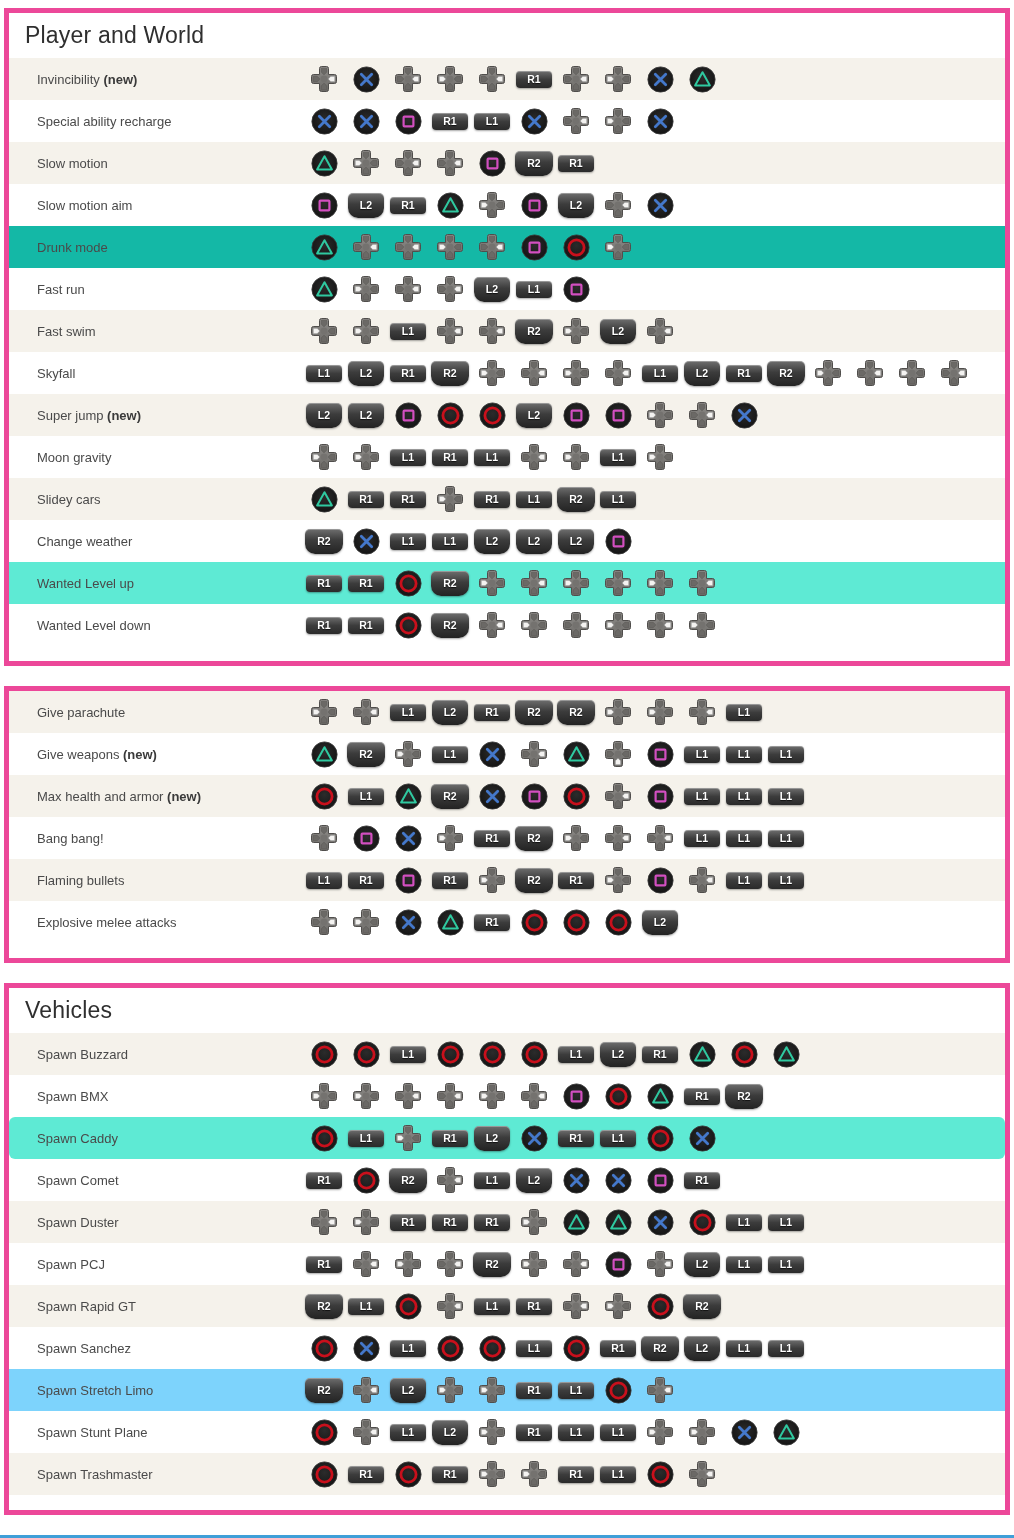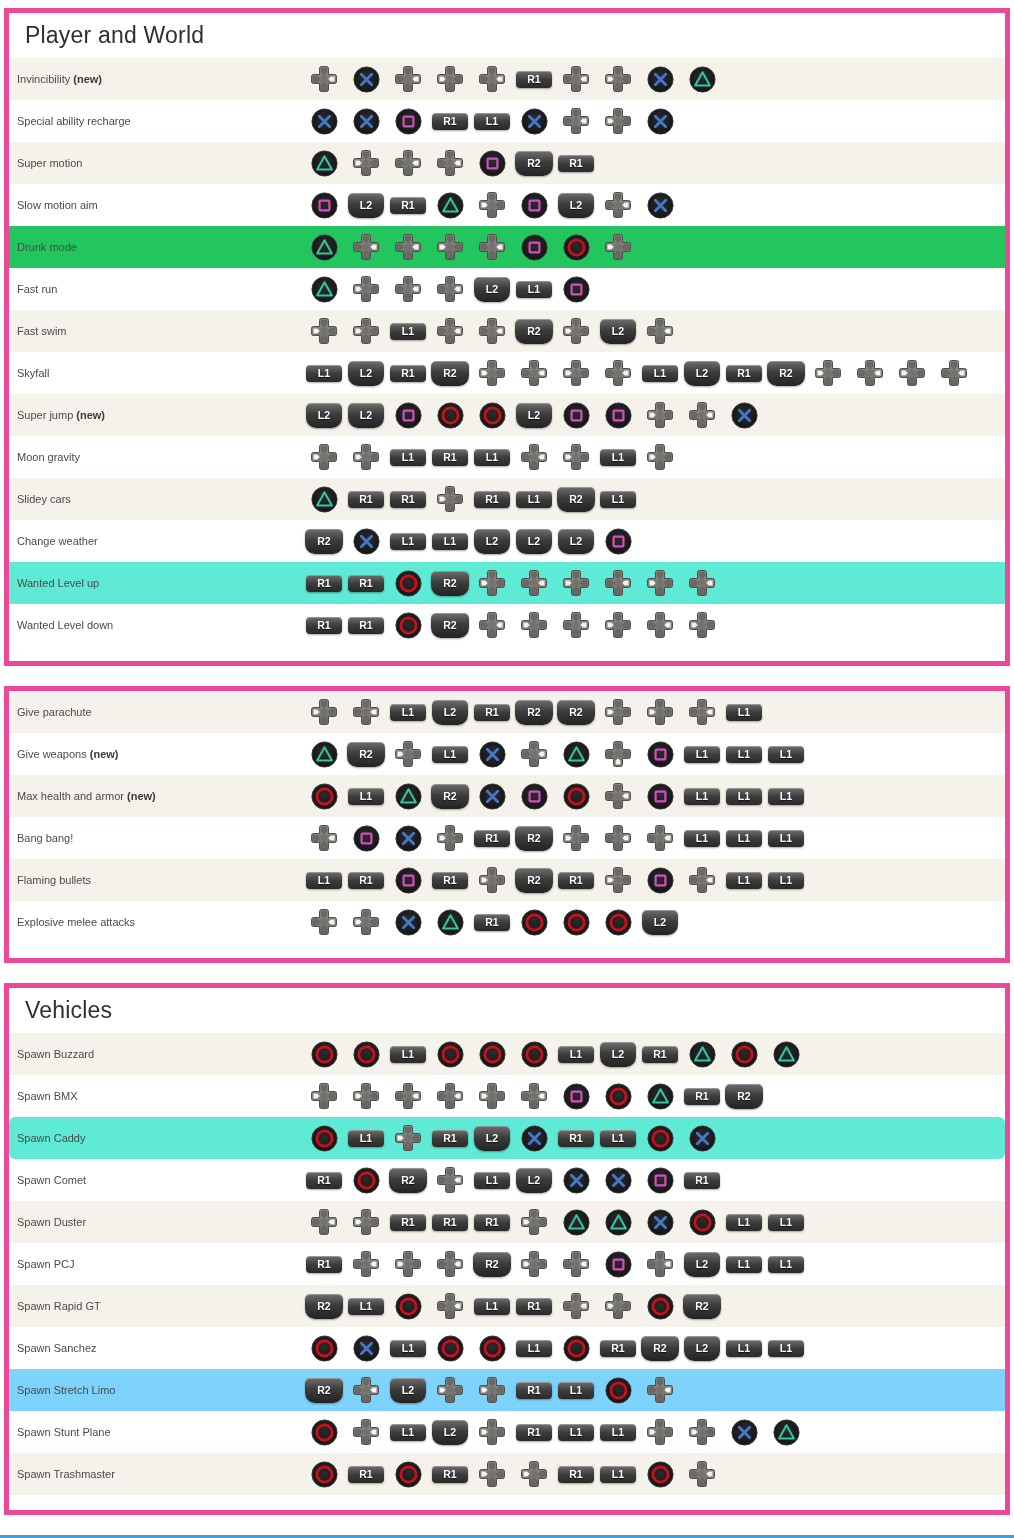--- a/index.html
+++ b/index.html
@@ -13,22 +13,22 @@
     border:5px solid #ec4899; background:#ffffff;
     margin-bottom:20px; padding-bottom:15px;
   }
   .section-title {
     font-size:23px; font-weight:400; color:#2f2f2f;
     padding:9px 0 9px 16px; letter-spacing:.2px;
   }
   .cheat-row { display:flex; align-items:center; height:42px; }
   .cheat-row.alt { background:#f5f2eb; }
   .cheat-label {
-    flex:0 0 294px; padding-left:8px;
-    font-size:11px; color:#4a4a4a;
+    flex:0 0 294px; padding-left:28px;
+    font-size:13px; color:#4a4a4a;
   }
   .cheat-label b { color:#3a3a3a; }
   .btn-seq { display:flex; align-items:center; }
   .slot { width:42px; display:flex; justify-content:center; align-items:center; }
   .bumper {
     min-width:36px; height:17px; padding:0 4px; border-radius:4px;
     background:linear-gradient(180deg,#6e6e6e 0%,#3c3c3c 50%,#2a2a2a 100%);
     box-shadow: inset 0 1px 0 rgba(255,255,255,.3), 0 1px 2px rgba(0,0,0,.35);
     color:#fff; font-size:10.5px; font-weight:bold; line-height:17px;
     text-align:center; text-shadow:0 1px 1px rgba(0,0,0,.7);
@@ -203,21 +203,21 @@
           </span>
           <span class="slot">
             <svg width="27" height="27" viewBox="0 0 27 27">
               <circle cx="13.5" cy="13.5" r="12.6" fill="url(#gfc)" stroke="#3a3a3a" stroke-width="0.9"></circle>
               <path d="M8.3 8.3 L18.7 18.7 M18.7 8.3 L8.3 18.7" stroke="#4478cb" stroke-width="2.8" stroke-linecap="round"></path>
             </svg>
           </span>
         </span>
       </div>
       <div class="cheat-row alt" style="background: rgb(245, 242, 235);">
-        <span class="cheat-label">Super motion</span>
+        <span class="cheat-label">Slow motion</span>
         <span class="btn-seq">
           <span class="slot">
             <svg width="27" height="27" viewBox="0 0 27 27">
               <circle cx="13.5" cy="13.5" r="12.6" fill="url(#gfc)" stroke="#3a3a3a" stroke-width="0.9"></circle>
               <path d="M13.5 6.2 L20.9 19.5 H6.1 Z" fill="none" stroke="#2fc9a0" stroke-width="2" stroke-linejoin="round"></path>
             </svg>
           </span>
           <span class="slot">
             <svg width="28" height="28" viewBox="0 0 28 28">
               <path d="M11.5 1.5 H16.5 A2 2 0 0 1 18.5 3.5 V9.5 H24.5 A2 2 0 0 1 26.5 11.5 V16.5 A2 2 0 0 1 24.5 18.5 H18.5 V24.5 A2 2 0 0 1 16.5 26.5 H11.5 A2 2 0 0 1 9.5 24.5 V18.5 H3.5 A2 2 0 0 1 1.5 16.5 V11.5 A2 2 0 0 1 3.5 9.5 H9.5 V3.5 A2 2 0 0 1 11.5 1.5 Z" fill="url(#gdp)" stroke="#504e4c" stroke-width="1"></path>
@@ -313,21 +313,21 @@
             </svg>
           </span>
           <span class="slot">
             <svg width="27" height="27" viewBox="0 0 27 27">
               <circle cx="13.5" cy="13.5" r="12.6" fill="url(#gfc)" stroke="#3a3a3a" stroke-width="0.9"></circle>
               <path d="M8.3 8.3 L18.7 18.7 M18.7 8.3 L8.3 18.7" stroke="#4478cb" stroke-width="2.8" stroke-linecap="round"></path>
             </svg>
           </span>
         </span>
       </div>
-      <div class="cheat-row alt" style="background: #22c55e;">
+      <div class="cheat-row alt" style="background: #14b8a6;">
         <span class="cheat-label">Drunk mode</span>
         <span class="btn-seq">
           <span class="slot">
             <svg width="27" height="27" viewBox="0 0 27 27">
               <circle cx="13.5" cy="13.5" r="12.6" fill="url(#gfc)" stroke="#3a3a3a" stroke-width="0.9"></circle>
               <path d="M13.5 6.2 L20.9 19.5 H6.1 Z" fill="none" stroke="#2fc9a0" stroke-width="2" stroke-linejoin="round"></path>
             </svg>
           </span>
           <span class="slot">
             <svg width="28" height="28" viewBox="0 0 28 28">

